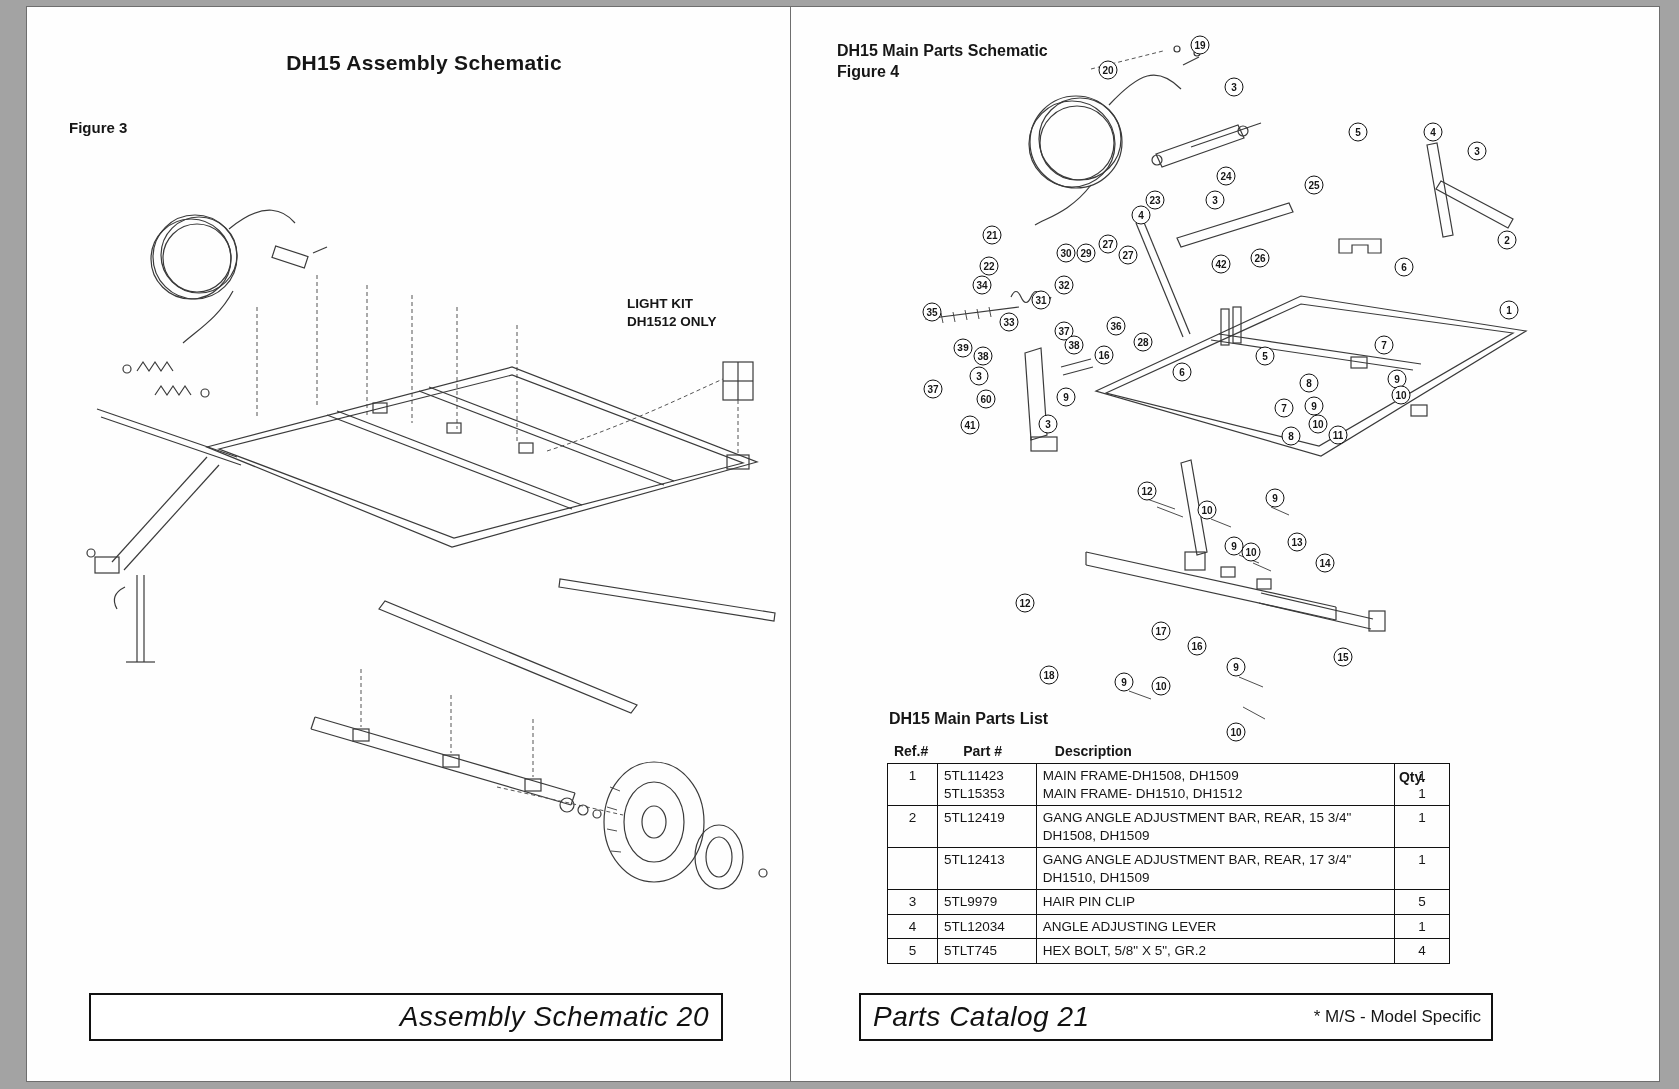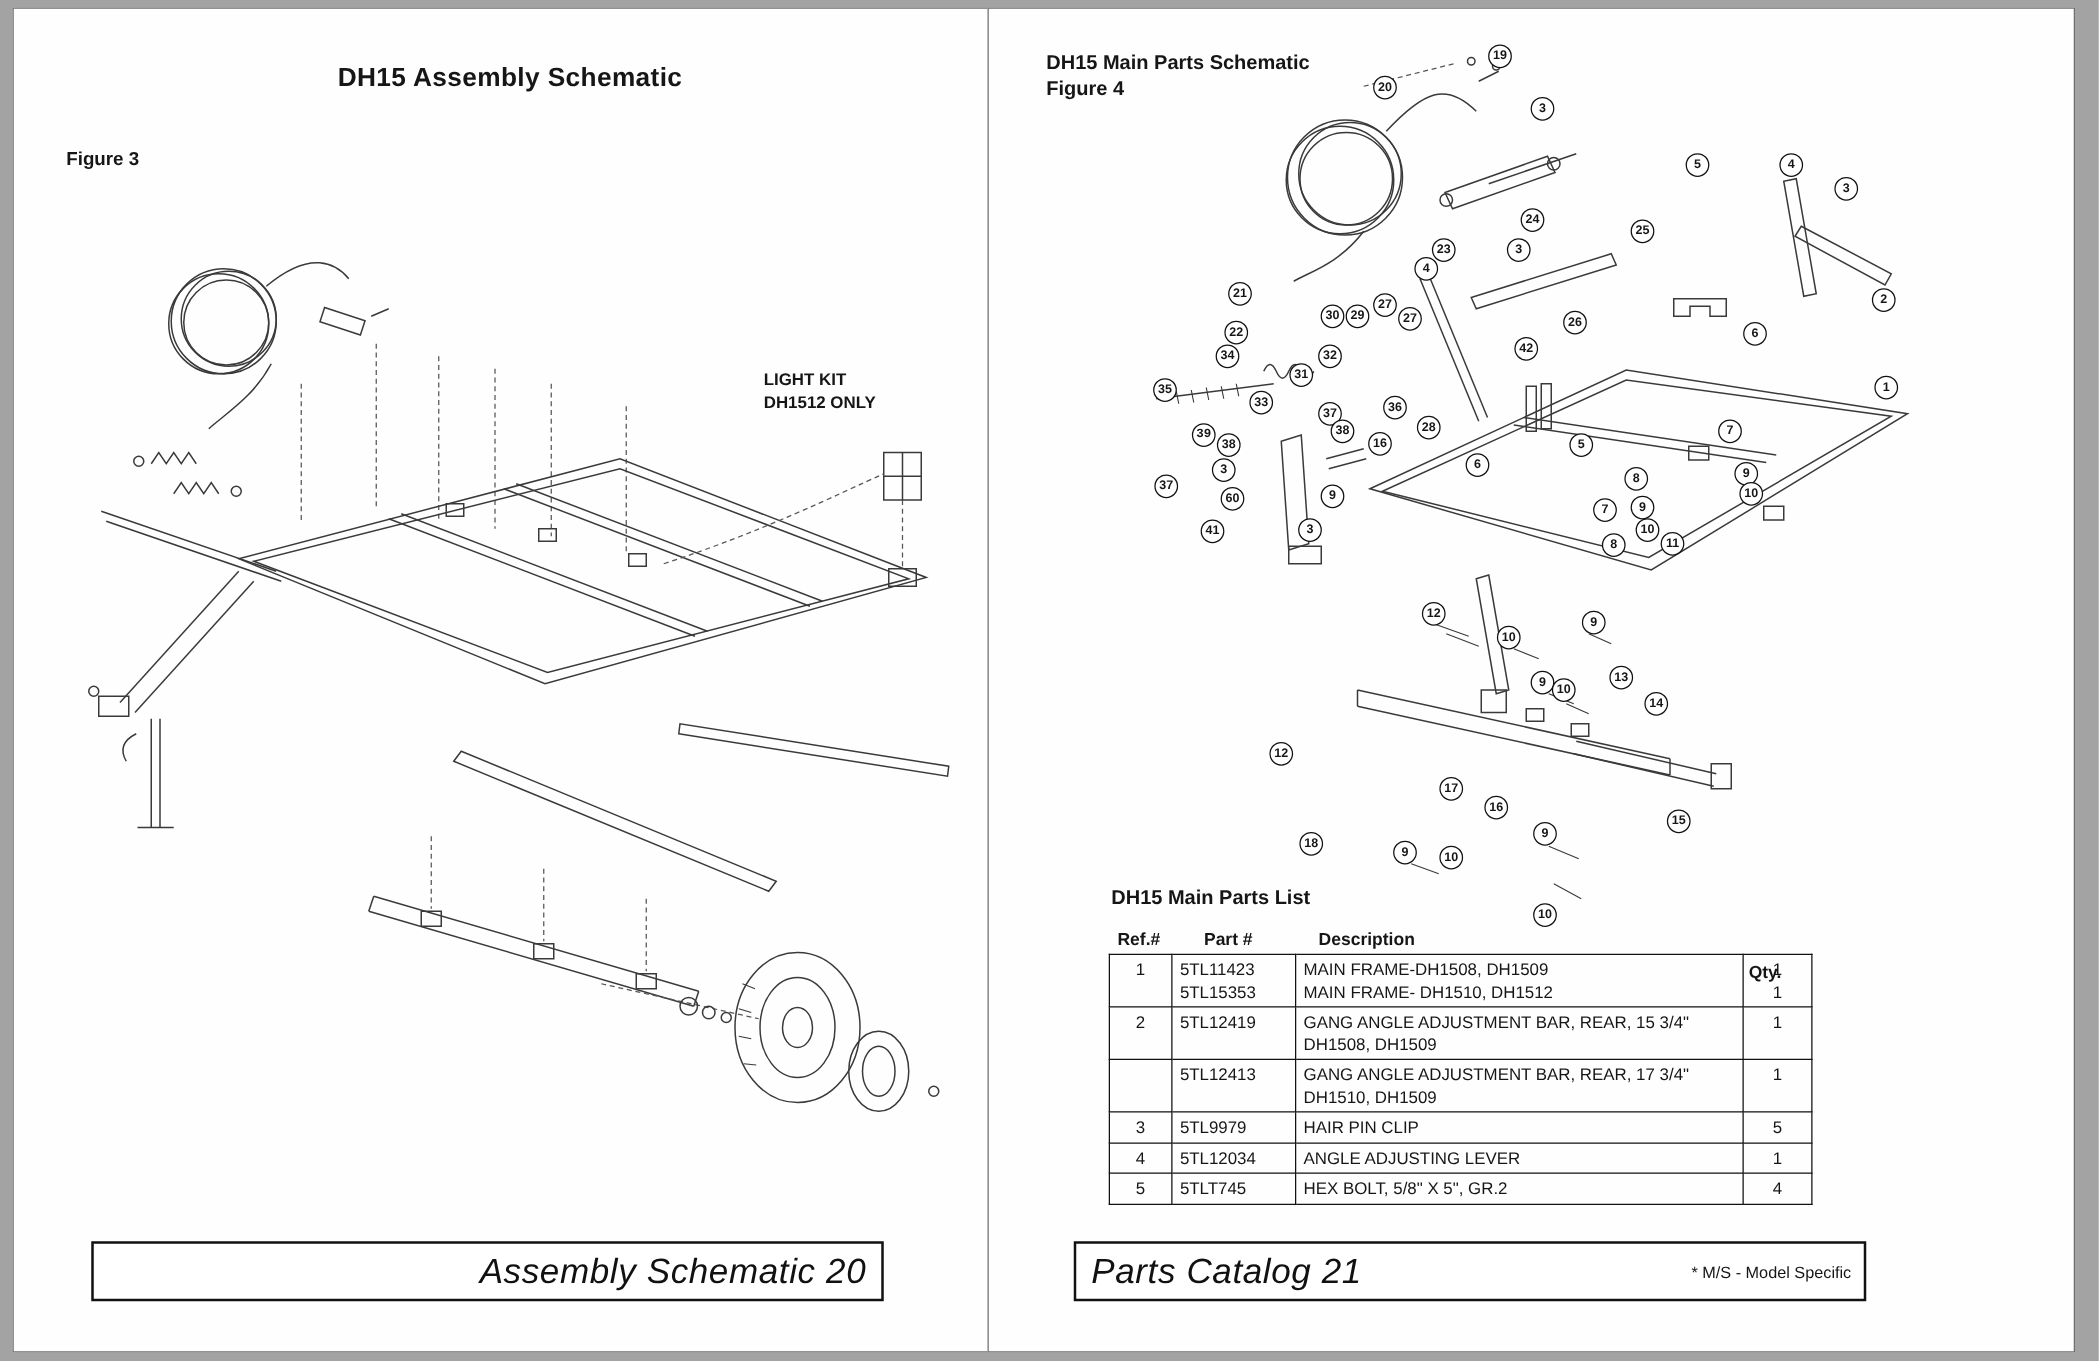--- a/index.html
+++ b/index.html
@@ -7,21 +7,21 @@
   body {
     background:#a3a3a3;
     font-family:"Liberation Sans", sans-serif;
     color:#161616;
     position:relative;
   }
   .page {
     position:absolute; top:6px; height:1076px; background:#fefefe;
     border:1px solid #6e6e6e;
   }
-  #left-page  { left:10px;  width:796px; }
+  #left-page  { left:26px;  width:796px; }
   #right-page { left:790px; width:870px; }
 
   .doc-title-left {
     position:absolute; top:44px; left:0; width:100%;
     text-align:center; font-size:21px; font-weight:bold; letter-spacing:.3px;
   }
   .figure-label-left {
     position:absolute; top:112px; left:42px;
     font-size:15px; font-weight:bold;
   }
@@ -80,21 +80,21 @@
     display:flex; align-items:center;
   }
   #left-footer  { left:62px; width:634px; justify-content:flex-end; }
   #right-footer { left:68px; width:634px; justify-content:flex-start; }
   .footer-text {
     font-style:italic; font-size:28px; color:#111;
     padding:0 12px; letter-spacing:.5px;
   }
   .footer-note {
     position:absolute; right:-158px; top:14px;
-    font-size:13px; font-style:normal; white-space:nowrap;
+    font-size:17px; font-style:normal; white-space:nowrap;
   }
   svg { stroke:#3a3a3a; fill:none; stroke-width:1.2; }
   svg .dash { stroke-dasharray:4 3; stroke-width:1; stroke:#555; }
   svg .thin { stroke-width:.9; }
 </style>
 </head>
 <body>
 
 <div class="page" id="left-page">
   <div class="doc-title-left">DH15 Assembly Schematic</div>
@@ -279,21 +279,21 @@
       <div class="callout" style="left: 201px; top: 228px;">21</div>
       <div class="callout" style="left: 469px; top: 251px;">26</div>
       <div class="callout" style="left: 198px; top: 259px;">22</div>
       <div class="callout" style="left: 275px; top: 246px;">30</div>
       <div class="callout" style="left: 295px; top: 246px;">29</div>
       <div class="callout" style="left: 317px; top: 237px;">27</div>
       <div class="callout" style="left: 337px; top: 248px;">27</div>
       <div class="callout" style="left: 191px; top: 278px;">34</div>
       <div class="callout" style="left: 273px; top: 278px;">32</div>
       <div class="callout" style="left: 250px; top: 293px;">31</div>
-      <div class="callout" style="left: 430px; top: 272px;">42</div>
+      <div class="callout" style="left: 430px; top: 257px;">42</div>
       <div class="callout" style="left: 613px; top: 260px;">6</div>
       <div class="callout" style="left: 218px; top: 315px;">33</div>
       <div class="callout" style="left: 141px; top: 305px;">35</div>
       <div class="callout" style="left: 273px; top: 324px;">37</div>
       <div class="callout" style="left: 325px; top: 319px;">36</div>
       <div class="callout" style="left: 172px; top: 341px; font-family: Liberation Mono, monospace;">39</div>
       <div class="callout" style="left: 192px; top: 349px;">38</div>
       <div class="callout" style="left: 283px; top: 338px;">38</div>
       <div class="callout" style="left: 313px; top: 348px;">16</div>
       <div class="callout" style="left: 352px; top: 335px;">28</div>

